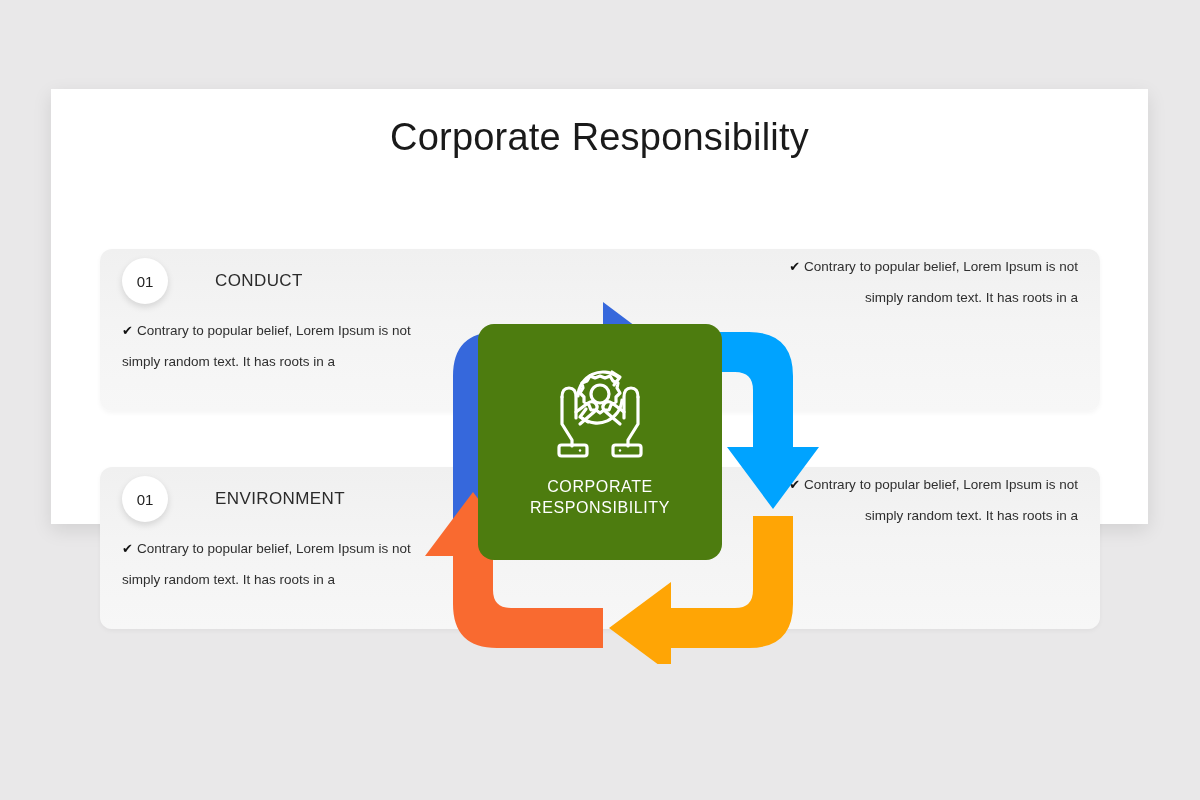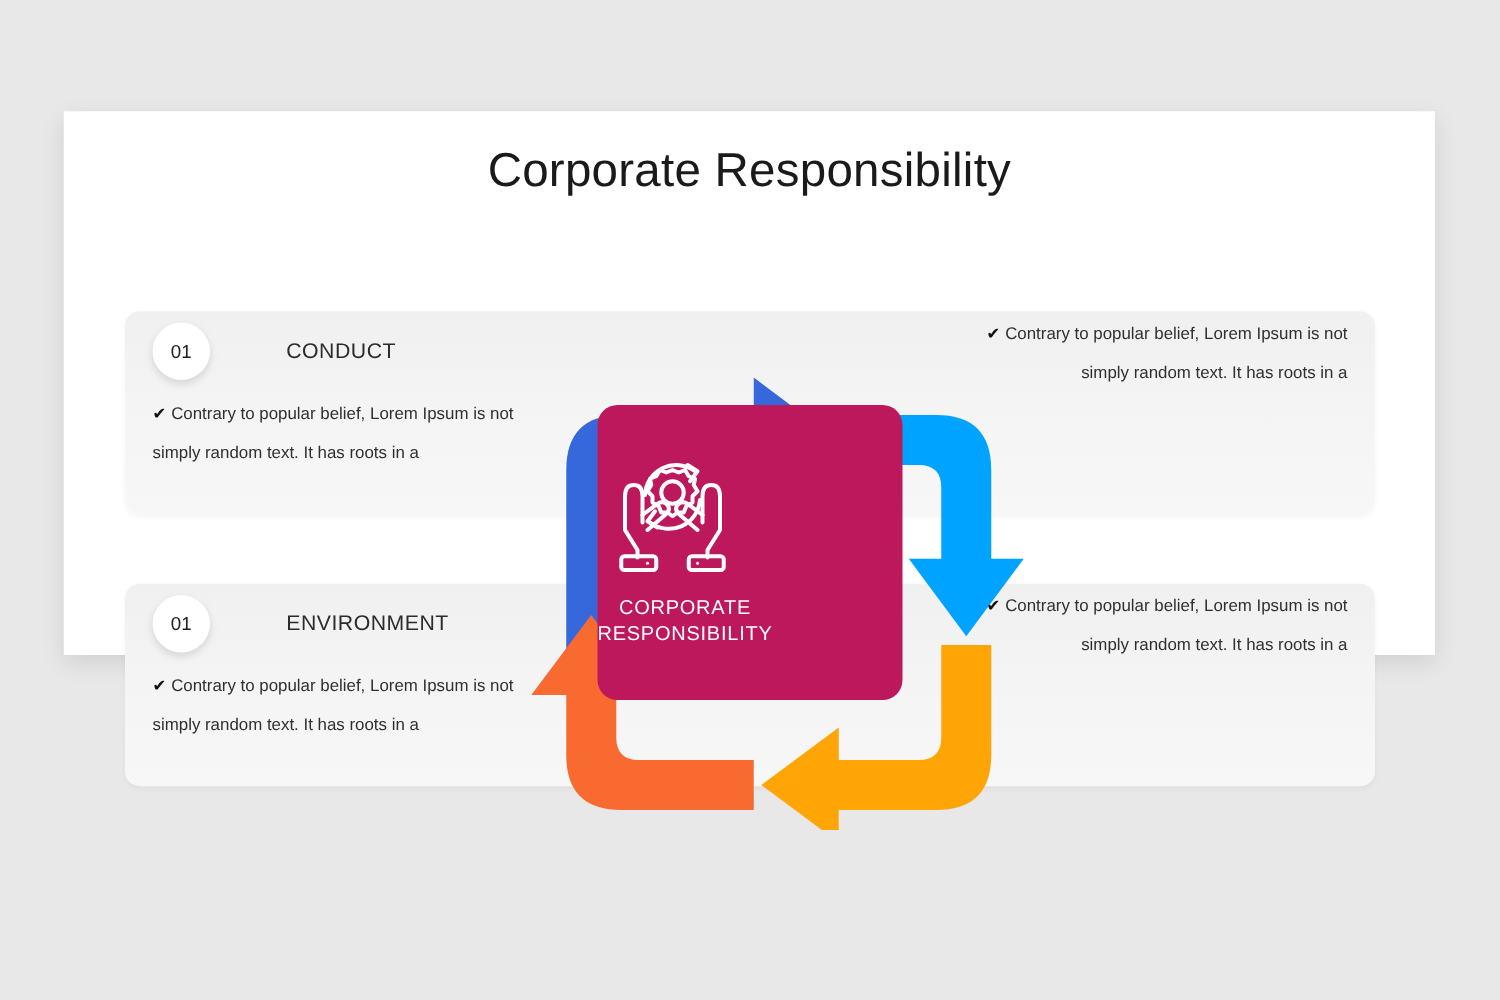--- a/index.html
+++ b/index.html
@@ -70,21 +70,20 @@
   }
   .card.left  { left: 49px;  padding-left: 22px; text-align: left; }
   .card.right { left: 719px; padding-right: 22px; text-align: right; }
   .card.r1 { top: 160px; }
   .card.r2 { top: 378px; }
 
   .card-head {
     display: flex;
     align-items: center;
     height: 64px;
-    gap: 14px;
   }
   .card.right .card-head { justify-content: flex-end; }
 
   .badge {
     flex: 0 0 auto;
     width: 46px;
     height: 46px;
     border-radius: 50%;
     background: #ffffff;
     box-shadow: 0 3px 7px rgba(0,0,0,0.13);
@@ -124,25 +123,25 @@
   }
   .cycle svg { display: block; }
 
   
   .center-tile {
     position: absolute;
     left: 427px;
     top: 235px;
     width: 244px;
     height: 236px;
-    background: #be185d;
+    background: #4d7c0f;
     border-radius: 16px;
     display: flex;
     flex-direction: column;
-    align-items: flex-start;
+    align-items: center;
     justify-content: flex-start;
     padding-top: 28px;
     box-sizing: border-box;
   }
   .center-icon { width: 120px; height: 108px; }
   .center-label {
     margin-top: 16px;
     text-align: center;
     color: #ffffff;
     font-size: 16px;

